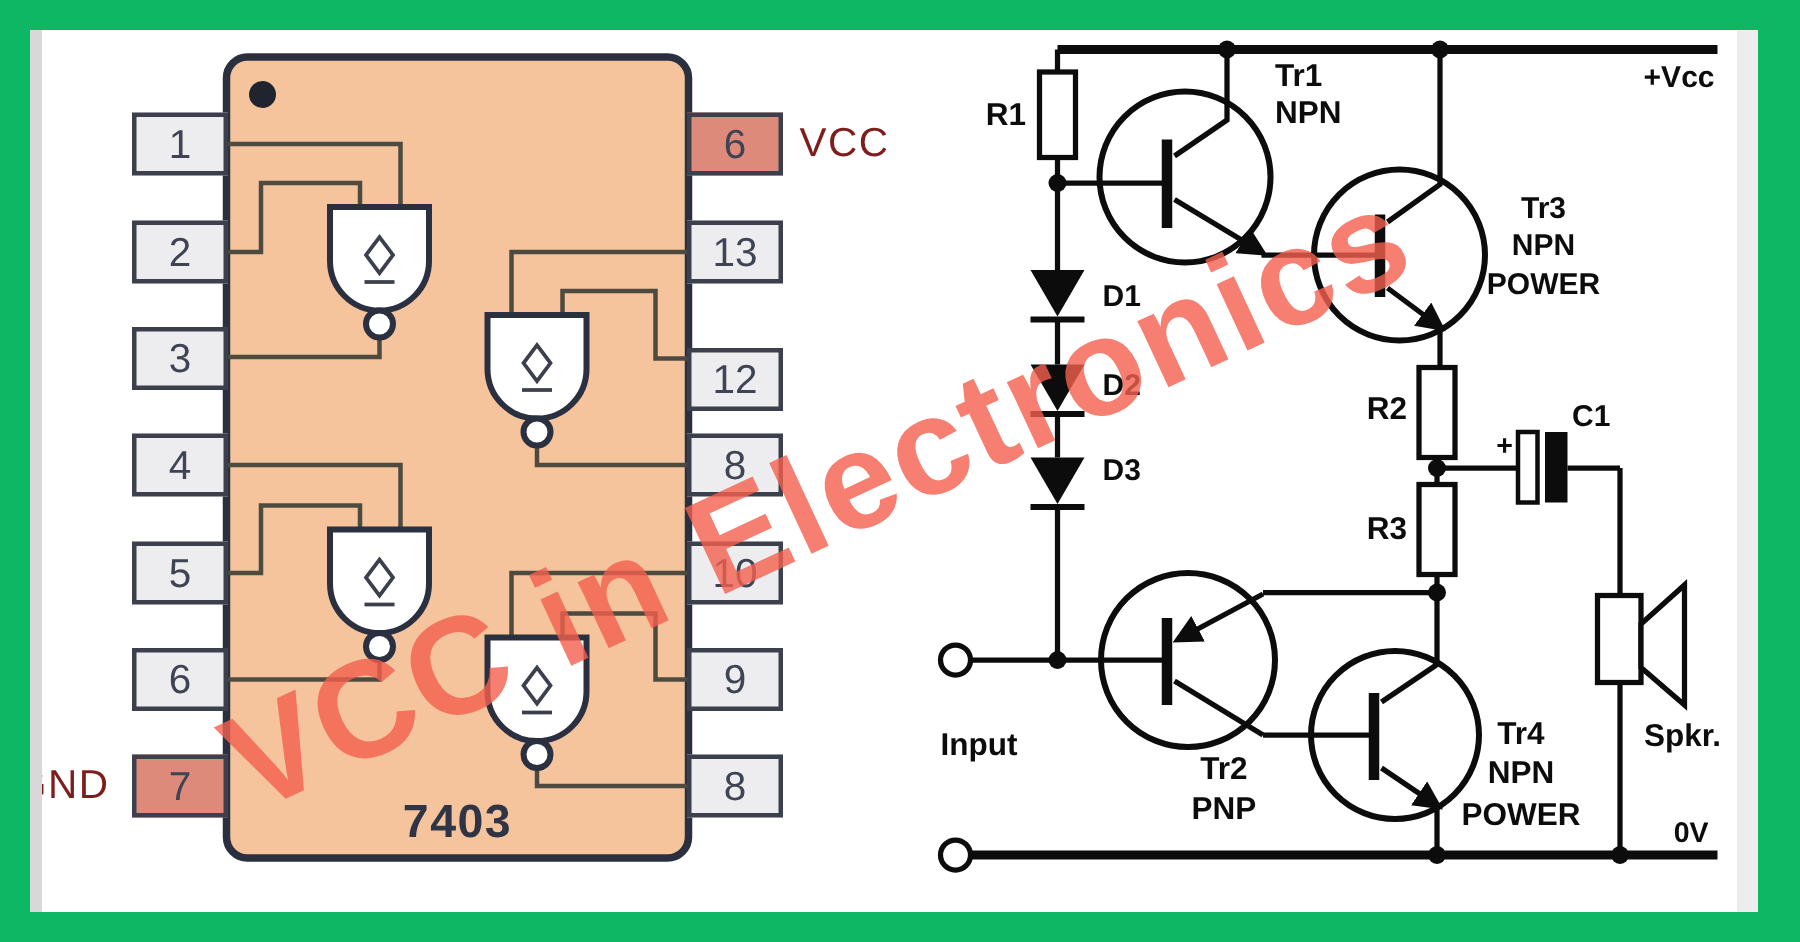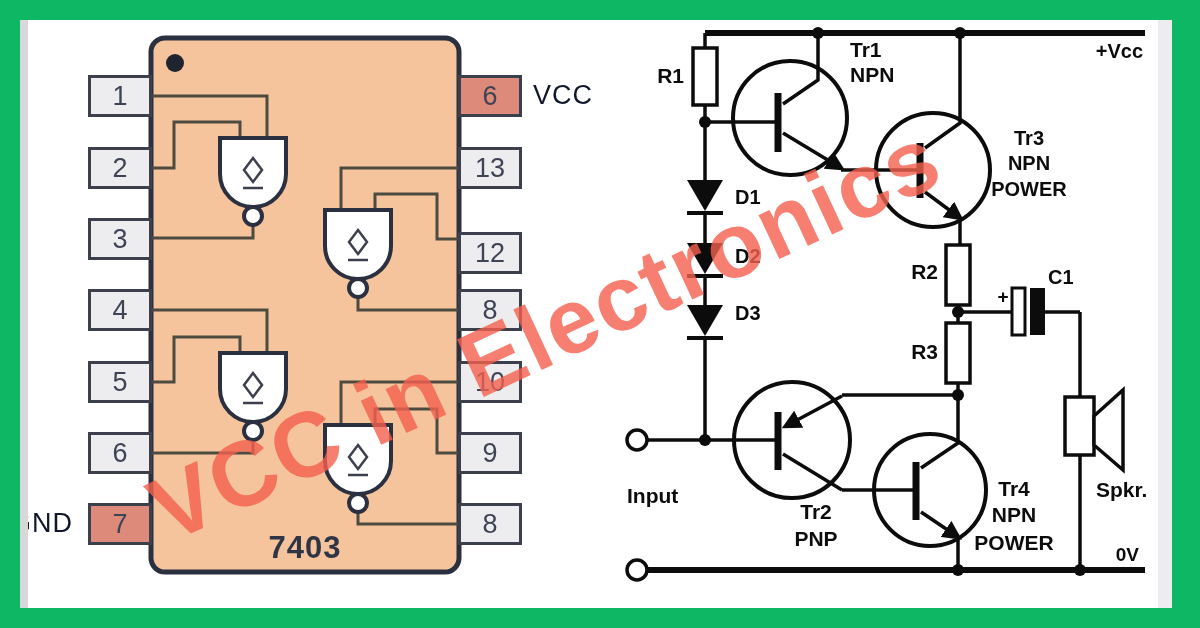--- a/index.html
+++ b/index.html
@@ -11,21 +11,21 @@
   .frame{position:absolute;background:#0eb763;z-index:5;}
   .frame.top{left:0;top:0;width:1200px;height:20px;}
   .frame.bottom{left:0;top:608px;width:1200px;height:20px;}
   .frame.left{left:0;top:0;width:20px;height:628px;}
   .frame.right{left:1172px;top:0;width:28px;height:628px;}
   svg.diagram{position:absolute;left:0;top:0;z-index:2;}
   .pin{position:absolute;width:64px;height:42px;box-sizing:border-box;border:3px solid #3c404d;
        background:#ededf0;display:flex;align-items:center;justify-content:center;
        font-size:27px;color:#3f4454;z-index:3;}
   .pin.power{background:#de8a7b;}
-  .ic-side-label{position:absolute;font-size:27px;color:#0f172a;letter-spacing:1px;z-index:3;}
+  .ic-side-label{position:absolute;font-size:27px;color:#7f1d1d;letter-spacing:1px;z-index:3;}
   #vcc-label{left:533px;top:80px;}
   #gnd-label{left:10px;top:508px;}
   .watermark{position:absolute;left:172px;top:465px;font-size:92px;font-weight:700;
        color:#f4604e;opacity:0.8;white-space:nowrap;letter-spacing:2px;line-height:1;
        transform:rotate(-25deg);transform-origin:0 85px;z-index:6;}
   text{font-family:"Liberation Sans",sans-serif;}
 </style>
 </head>
 <body>
 

